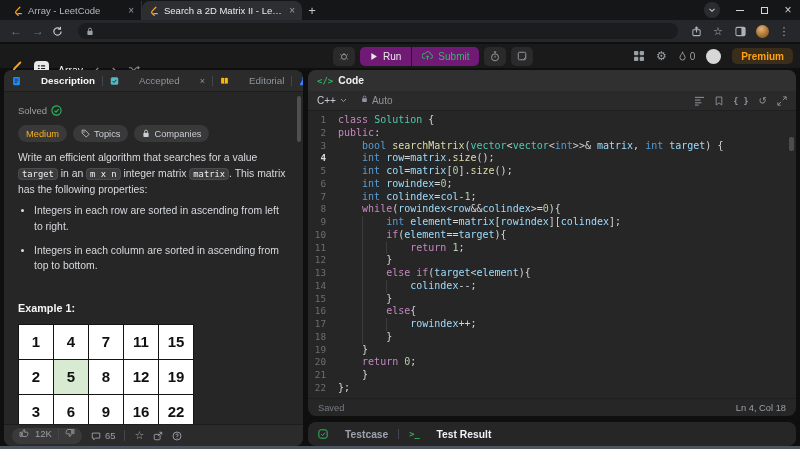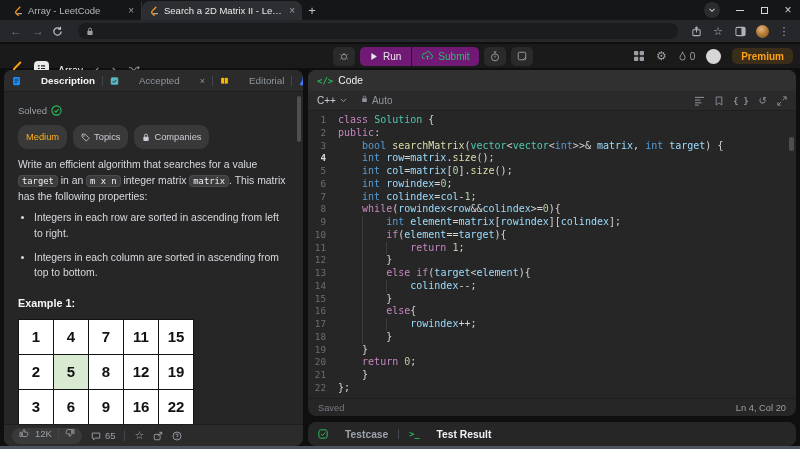--- a/index.html
+++ b/index.html
@@ -54,42 +54,42 @@
   
   .lp-tabs{height:22px;background:#2b2b2b;border-bottom:1px solid #1d1d1d;display:flex;align-items:center;padding:0 8px;gap:5px;font-size:9.8px;color:#8f949e;white-space:nowrap;overflow:hidden}
   .lp-tab{display:flex;align-items:flex-end;gap:20px}
   .lp-tab.active{color:#f5f5f5;font-weight:700}
   .tdiv{width:1px;height:10px;background:#43464c;margin:0 2px;flex:none}
   .lp-content{position:absolute;left:0;top:23px;right:0;bottom:22px;padding:12px 14px;overflow:hidden}
   .title-row{display:flex;align-items:center;justify-content:space-between}
   .ptitle{font-size:14.5px;font-weight:700;color:#f5f5f5}
   .solved{display:flex;align-items:center;gap:4px;font-size:9.5px;color:#9aa0a6}
   .badges{margin-top:9px;display:flex;gap:6px}
-  .pill{height:24px;display:flex;align-items:center;gap:4px;background:#393939;border-radius:9px;padding:0 8px;font-size:9.3px;color:#c9cdd4}
+  .pill{height:17px;display:flex;align-items:center;gap:4px;background:#393939;border-radius:9px;padding:0 8px;font-size:9.3px;color:#c9cdd4}
   .pill.medium{color:#f8b01c}
   .para{margin-top:8px;font-size:10.4px;line-height:1.52;color:#d6d9de;max-width:272px}
   .chip{font-family:"DejaVu Sans Mono",monospace;font-size:8.8px;background:rgba(255,255,255,.1);border:1px solid rgba(255,255,255,.08);border-radius:4px;padding:0 3px;color:#eff1f6}
   .blts{margin-top:6px;padding-left:16px;max-width:262px}
   .blts li{font-size:10.4px;line-height:1.5;color:#d6d9de}
   .blts li + li{margin-top:8px}
-  .example{margin-top:16px;font-size:10.8px;font-weight:700;color:#f5f5f5}
+  .example{margin-top:28px;font-size:10.8px;font-weight:700;color:#f5f5f5}
   .matrix{margin-top:10px;display:inline-flex;flex-direction:column;gap:1px;background:#141414;padding:1px}
   .mrow{display:flex;gap:1px}
   .mcell{width:34px;height:34px;background:#ffffff;display:flex;align-items:center;justify-content:center;font-size:15px;font-weight:700;color:#111}
   .mcell.hl{background:#d9ead3}
   .lp-footer{position:absolute;left:0;right:0;bottom:0;height:22px;background:#2b2b2b;border-top:1px solid #1d1d1d;display:flex;align-items:center;padding:0 8px;gap:9px;color:#9aa0a6;font-size:9.5px}
   .likegrp{display:flex;align-items:flex-start;gap:6px;background:#3a3a3a;border-radius:10px;height:16px;padding:0 7px}
   .fdiv{width:1px;height:11px;background:#43464c}
   .lp-scroll{position:absolute;right:2px;top:26px;width:4px;height:46px;background:#4f4f4f;border-radius:2px}
 
   
   .cpanel{flex:1;display:flex;flex-direction:column}
   .cp-header{height:21px;background:#303030;display:flex;align-items:center;gap:5px;padding:0 9px;flex:none}
   .codetag{font-family:"DejaVu Sans Mono",monospace;font-size:9px;font-weight:700;color:#2cbb5d}
-  .cp-title{font-size:10.3px;font-weight:400;color:#f0f1f3}
+  .cp-title{font-size:10.3px;font-weight:700;color:#f0f1f3}
   .cp-toolbar{height:20px;background:#2a2a2a;border-bottom:1px solid #1f1f1f;display:flex;align-items:center;padding:0 9px;gap:6px;flex:none;color:#8f949e}
   .lang{font-size:10px;color:#c9cdd4;display:flex;align-items:center;gap:4px}
   .auto{display:flex;align-items:flex-start;gap:4px;font-size:10px;color:#8f949e;margin-left:8px}
   .cp-ticons{margin-left:auto;display:flex;align-items:center;gap:10px;color:#8f949e}
   .braces{font-family:"DejaVu Sans Mono",monospace;font-size:8.5px;font-weight:700}
   .undo{font-size:10px}
   .cp-editor{flex:1;position:relative;padding-top:3px;font-family:"DejaVu Sans Mono",monospace;font-size:10px;overflow:hidden}
   .cline{display:flex;height:12.75px;line-height:12.75px;white-space:pre}
   .gut{width:30px;flex:none;text-align:right;padding-right:12px;color:#6e6e6e;font-size:9.3px}
   .gut.act{color:#dcdcdc;font-weight:700}
@@ -477,21 +477,21 @@
             <div class="cline"><span class="gut">18</span><span class="ctext"><span class="ind"></span><span class="ind"></span><span class="tk-pl">}</span></span></div>
             <div class="cline"><span class="gut">19</span><span class="ctext"><span class="ind"></span><span class="tk-pl">}</span></span></div>
             <div class="cline"><span class="gut">20</span><span class="ctext"><span class="ind"></span><span class="tk-kw">return</span><span class="tk-pl"> </span><span class="tk-nu">0</span><span class="tk-pl">;</span></span></div>
             <div class="cline"><span class="gut">21</span><span class="ctext"><span class="ind"></span><span class="tk-pl">}</span></span></div>
             <div class="cline"><span class="gut">22</span><span class="ctext"><span class="tk-pl">};</span></span></div>
           </div>
         <div class="ed-scroll"></div>
       </div>
       <div class="cp-status">
         <span class="saved">Saved</span>
-        <span class="lncol">Ln 4, Col 20</span>
+        <span class="lncol">Ln 4, Col 18</span>
       </div>
     </div>
 
     <div class="panel tpanel">
 
       <div class="ttab">
         <svg width="10" height="10" viewBox="0 0 12 12" fill="none">
             <rect x="1" y="1" width="10" height="10" rx="2.5" stroke="#2cbb5d" stroke-width="1.2"></rect>
             <path d="M3.8 6.2 5.4 7.8l3-3.4" stroke="#2cbb5d" stroke-width="1.2"></path>
           </svg>

